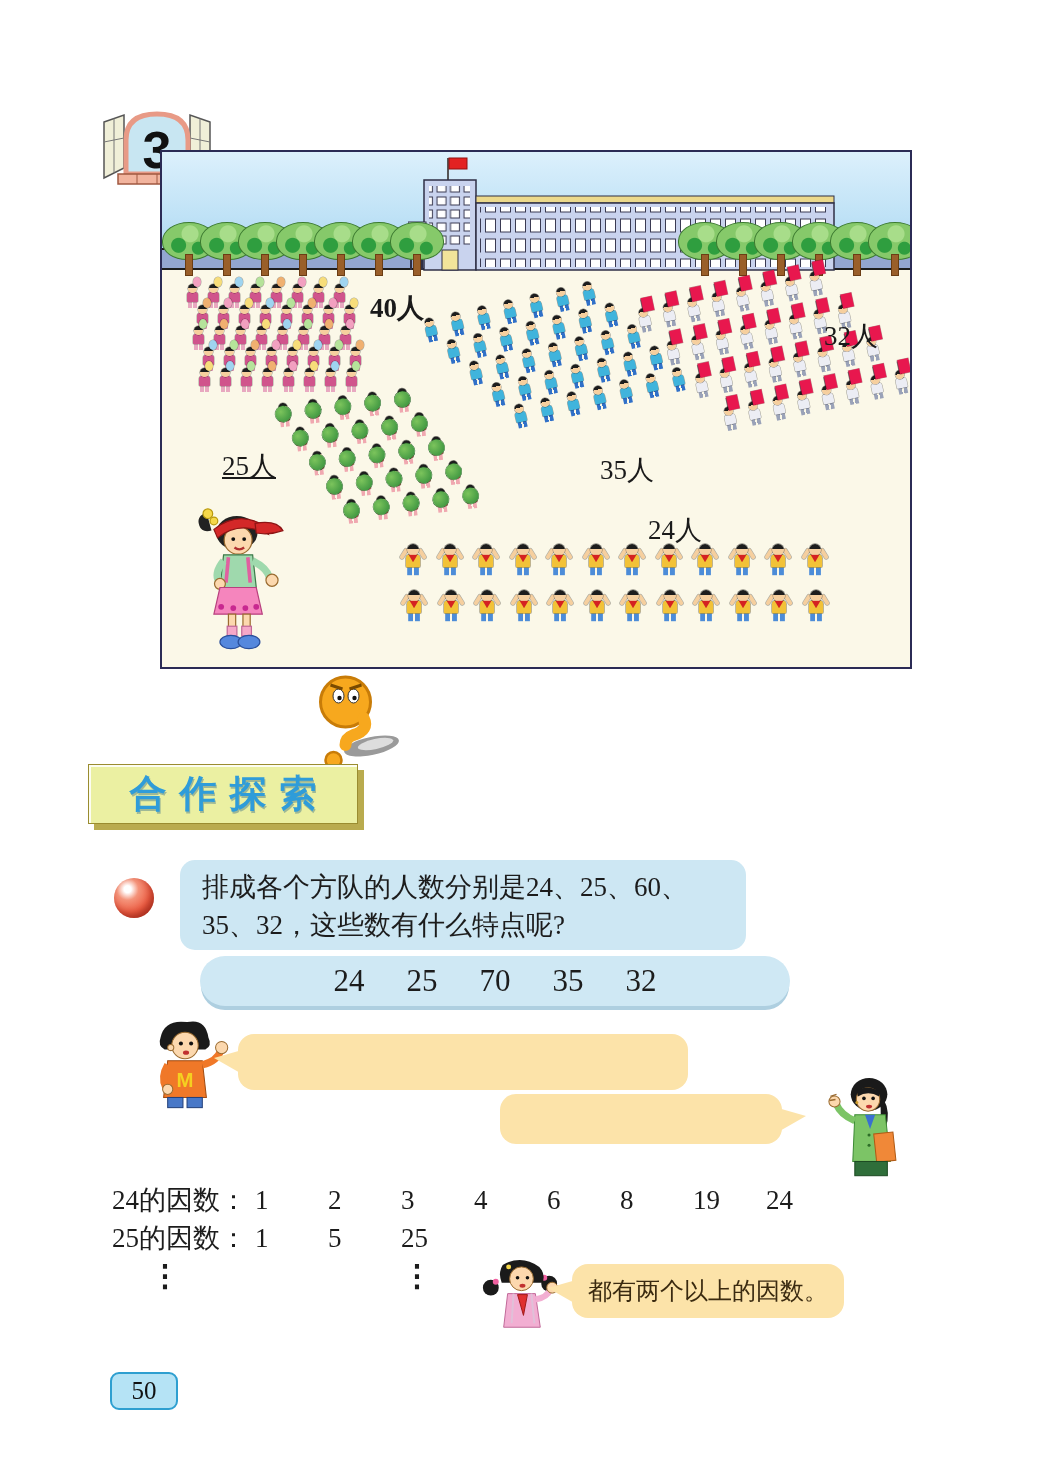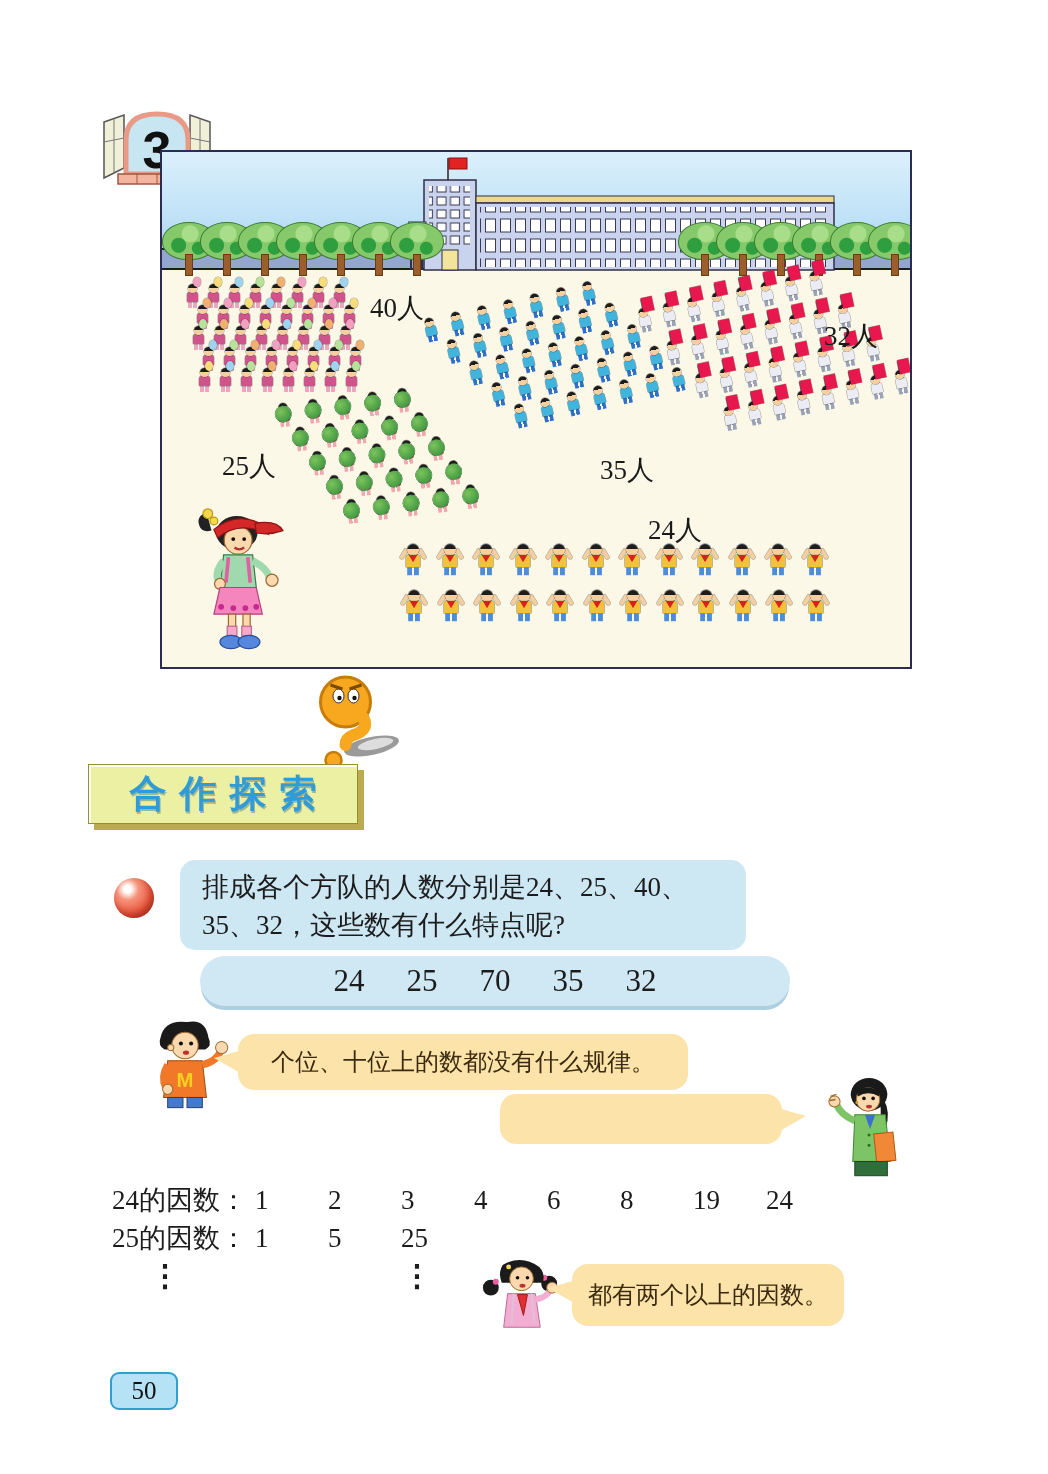--- a/index.html
+++ b/index.html
@@ -88,21 +88,21 @@
 
   
   .bubble{position:absolute;background:#fce3a9;border-radius:16px;display:flex;
           align-items:center;justify-content:center;font-size:24px;color:#3a2a10;white-space:nowrap;}
   .tail-l{position:absolute;left:-24px;top:16px;width:0;height:0;border-top:8px solid transparent;
           border-bottom:16px solid transparent;border-right:28px solid #fce3a9;}
   .tail-r{position:absolute;right:-24px;top:14px;width:0;height:0;border-top:8px solid transparent;
           border-bottom:16px solid transparent;border-left:28px solid #fce3a9;}
   .bubble-boy{left:238px;top:1034px;width:450px;height:56px;}
   .bubble-teacher{left:500px;top:1094px;width:282px;height:50px;}
-  .bubble-girl{left:572px;top:1264px;width:272px;height:62px;}
+  .bubble-girl{left:572px;top:1264px;width:272px;height:54px;}
   .char-boy{position:absolute;left:134px;top:1016px;}
   .char-teacher{position:absolute;left:806px;top:1072px;}
   .char-girl{position:absolute;left:474px;top:1252px;}
 
   
   .factors{position:absolute;left:112px;top:1182px;font-size:27px;}
   .factor-row{height:38px;display:flex;align-items:baseline;}
   .factor-label{display:inline-block;width:143px;}
   .factor-num{display:inline-block;width:73px;}
   .vdots{position:absolute;font-size:30px;font-weight:bold;color:#1c1c1c;letter-spacing:0;}
@@ -453,21 +453,21 @@
             <span class="body"></span>
             <span class="legs"></span>
           </div>
           <div class="person" style="left: 159px; top: 84px;">
             <span class="balloon" style="background:#b5e39a"></span>
             <span class="head"></span>
             <span class="body"></span>
             <span class="legs"></span>
           </div>
         </div>
-        <div class="crowd-label" style="left: 208px; top: 138px;">40人</div>
+        <div class="crowd-label" style="left: 208px; top: 138px; font-weight: bold;">40人</div>
         <div class="formation f-boys-blue" style="left: 258px; top: 168px; transform: rotate(-13deg);">
           <div class="person" style="left: 0px; top: 0px;">
             <span class="head"></span>
             <span class="body"></span>
             <span class="legs"></span>
           </div>
           <div class="person" style="left: 27px; top: 0px;">
             <span class="head"></span>
             <span class="body"></span>
             <span class="legs"></span>
@@ -1011,21 +1011,21 @@
             <span class="body"></span>
             <span class="legs"></span>
           </div>
           <div class="person" style="left: 176px; top: 104px;">
             <span class="wreath"></span>
             <span class="head"></span>
             <span class="body"></span>
             <span class="legs"></span>
           </div>
         </div>
-        <div class="crowd-label" style="left: 60px; top: 296px;">25人</div>
+        <div class="crowd-label" style="left: 60px; top: 296px; text-decoration: underline;">25人</div>
         <div class="formation f-kids-arms-up" style="left: 240px; top: 392px;">
           <div class="person" style="left: 0px; top: 0px;">
             <span class="armL"></span>
             <span class="armR"></span>
             <span class="head"></span>
             <span class="body"></span>
             <span class="scarf"></span>
             <span class="legs"></span>
           </div>
           <div class="person" style="left: 36.5px; top: 0px;">
@@ -1265,21 +1265,21 @@
       <path d="M54 13 L42 17" stroke="#7a4a00" stroke-width="3"></path>
     </svg>
   </div>
 
   <div class="banner">
     <span>合作探索</span>
   </div>
 
   <div class="red-ball"></div>
   <div class="task-box">
-    <div>排成各个方队的人数分别是24、25、40、</div>
+    <div>排成各个方队的人数分别是24、25、60、</div>
     <div>35、32，这些数有什么特点呢?</div>
   </div>
   <div class="numbers-pill" id="numbers-pill">
       <span>24</span>
       <span>25</span>
       <span>70</span>
       <span>35</span>
       <span>32</span>
     </div>
 
@@ -1296,21 +1296,20 @@
       <path d="M67 48 Q82 44 85 34" stroke="#f07828" stroke-width="7" fill="none"></path>
       <circle cx="86" cy="31" r="6" fill="#fcd8ae" stroke="#9a6b30"></circle>
       <path d="M33 48 Q26 60 31 70" stroke="#f07828" stroke-width="7" fill="none"></path>
       <circle cx="33" cy="72" r="5" fill="#fcd8ae" stroke="#9a6b30"></circle>
       <rect x="33" y="80" width="15" height="10" fill="#4878c8" stroke="#23407a"></rect>
       <rect x="52" y="80" width="15" height="10" fill="#4878c8" stroke="#23407a"></rect>
     </svg>
   </div>
   <div class="bubble bubble-boy">
     <div class="tail-l"></div>
-    <span>个位、十位上的数都没有什么规律。</span>
   </div>
 
   <div class="bubble bubble-teacher">
     <div class="tail-r"></div>
   </div>
   <div class="char-teacher">
     <svg width="120" height="122" viewBox="0 0 110 120">
       <ellipse cx="58" cy="22" rx="18" ry="16" fill="#1a1a1a"></ellipse>
       <path d="M72 26 Q80 40 74 56 L66 54 Q72 40 68 30 Z" fill="#1a1a1a"></path>
       <circle cx="57" cy="27" r="11.5" fill="#fcd8ae" stroke="#9a6b30"></circle>

